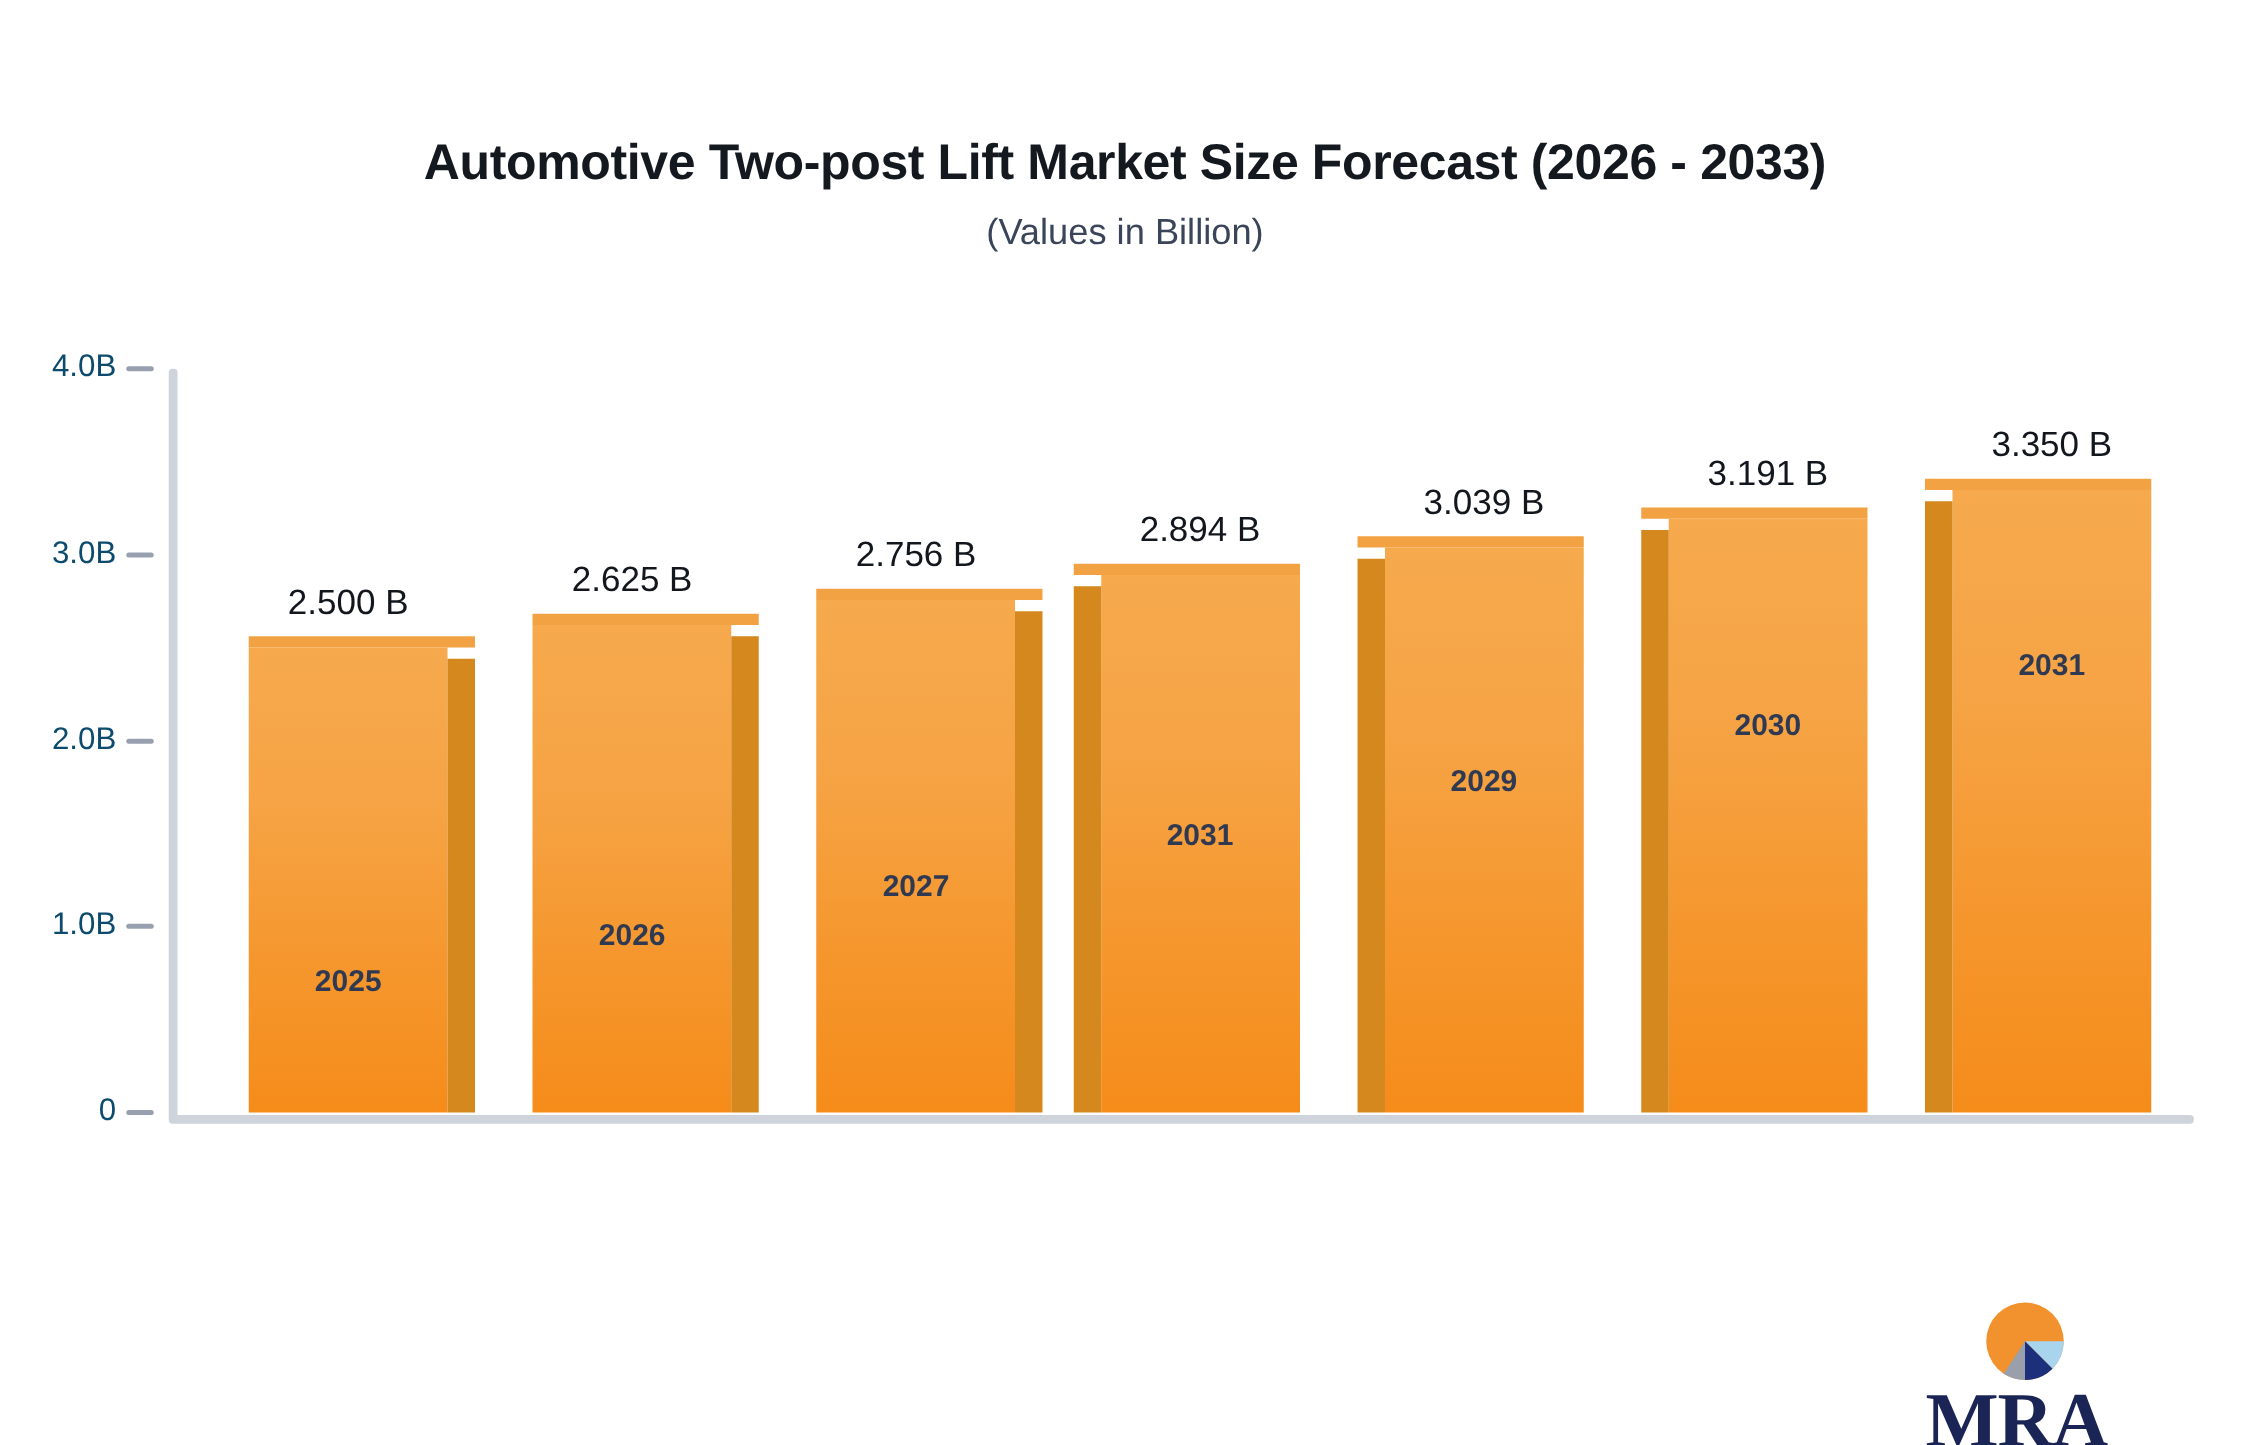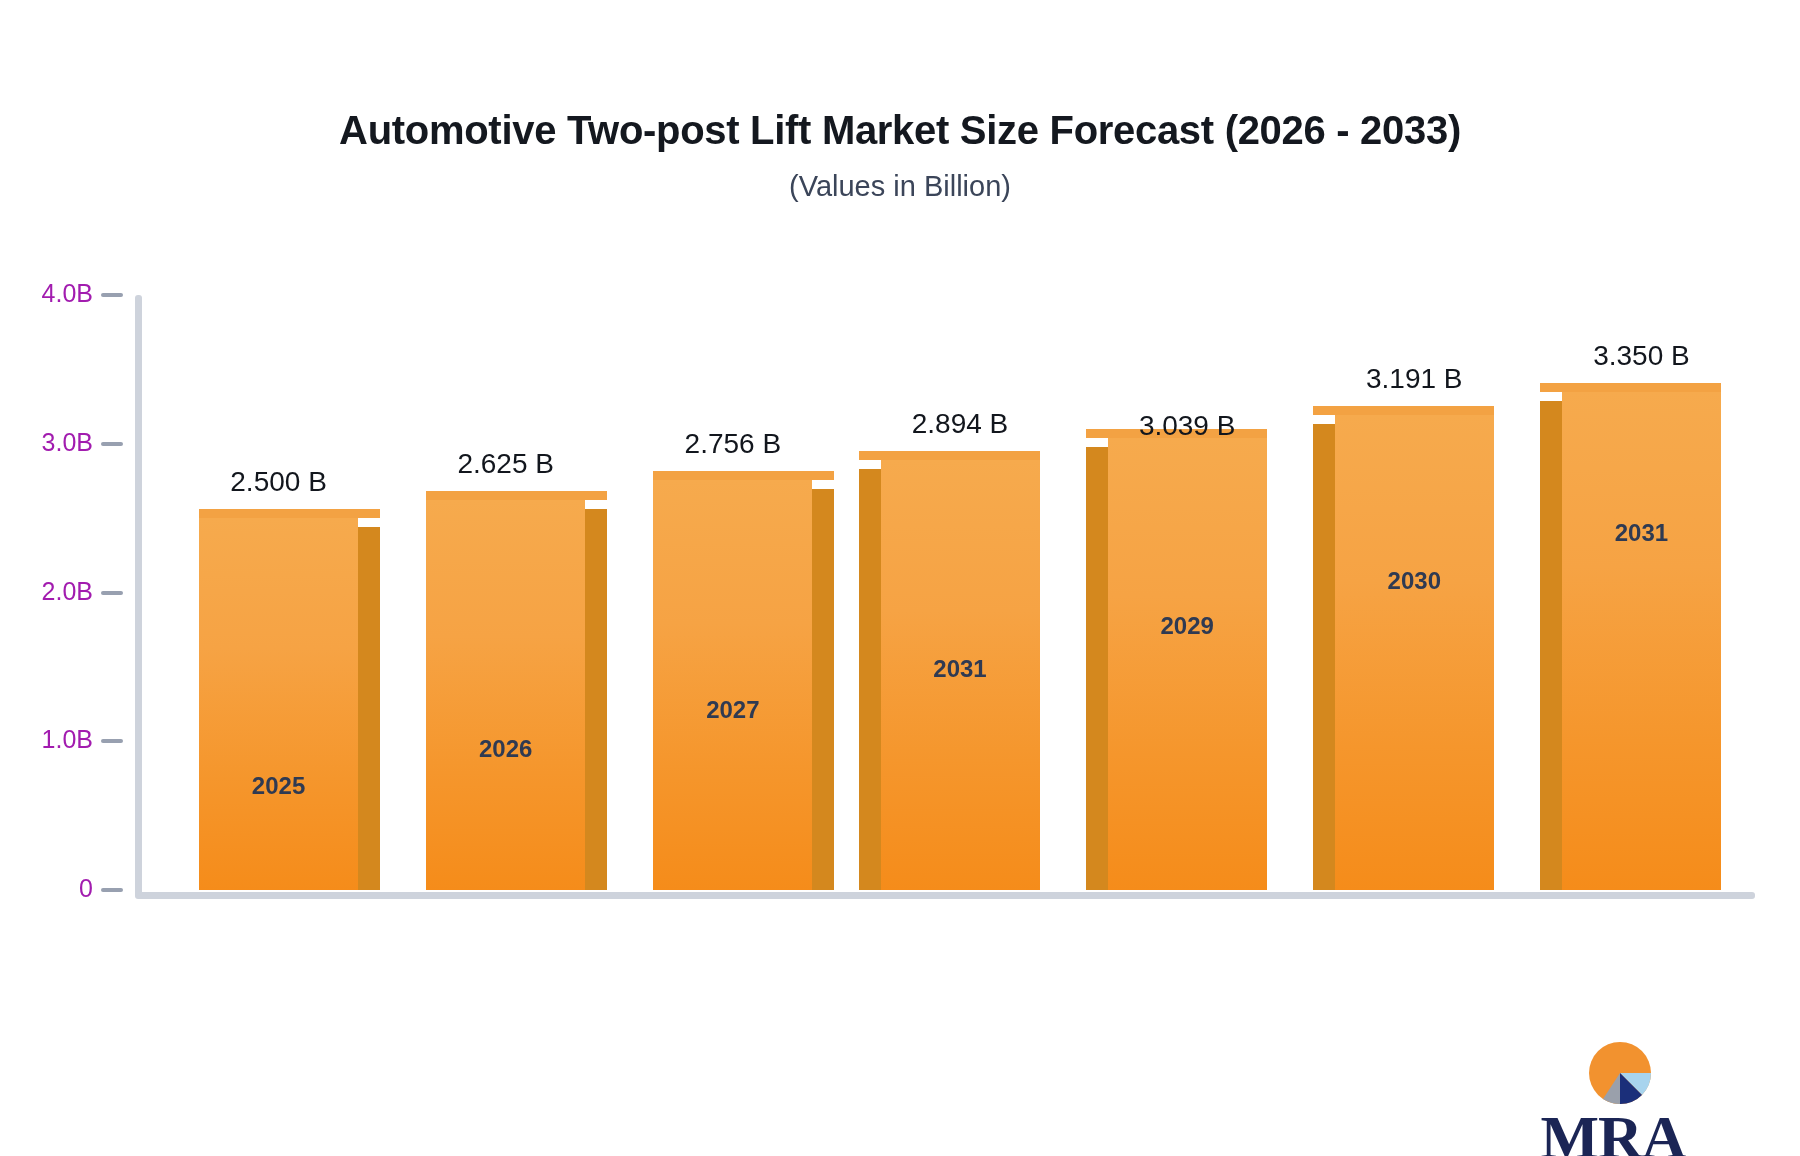--- a/index.html
+++ b/index.html
@@ -58,21 +58,21 @@
   }
 
   .ytick {
     position:absolute;
     right:1620px;
     height:0;
     white-space:nowrap;
   }
   .ytick .lbl {
     position:absolute; right:42px; top:-16px;
-    font-size:25px; color:#a21caf;
+    font-size:25px; color:#0c4a6e;
     text-align:left;
   }
   .ytick .mark {
     position:absolute; right:12px; top:-2px;
     width:22px; height:4px; background:#98a0b0; border-radius:2px;
   }
 
   
   .bar-group { position:absolute; bottom:7px; }
   .bar-face {
@@ -179,21 +179,21 @@
           <div class="bar-face"></div>
           <div class="bar-side left" style="height: 421.483px;"></div>
           <div class="bar-top" style="top: -9px; left: -22px; width: 181px;"></div>
           <div class="bar-label" style="top: -52px;">2.894 B</div>
           <div class="x-label" style="top: 195.517px;">2031</div>
         </div>
         <div class="bar-group" style="left: 972.643px; width: 159px; height: 452.051px;">
           <div class="bar-face"></div>
           <div class="bar-side left" style="height: 443.051px;"></div>
           <div class="bar-top" style="top: -9px; left: -22px; width: 181px;"></div>
-          <div class="bar-label" style="top: -52px; margin-top: 24px;">3.039 B</div>
+          <div class="bar-label" style="top: -52px;">3.039 B</div>
           <div class="x-label" style="top: 173.949px;">2029</div>
         </div>
         <div class="bar-group" style="left: 1199.79px; width: 159px; height: 474.661px;">
           <div class="bar-face"></div>
           <div class="bar-side left" style="height: 465.661px;"></div>
           <div class="bar-top" style="top: -9px; left: -22px; width: 181px;"></div>
           <div class="bar-label" style="top: -52px;">3.191 B</div>
           <div class="x-label" style="top: 151.339px;">2030</div>
         </div>
         <div class="bar-group" style="left: 1426.93px; width: 159px; height: 498.312px;">

